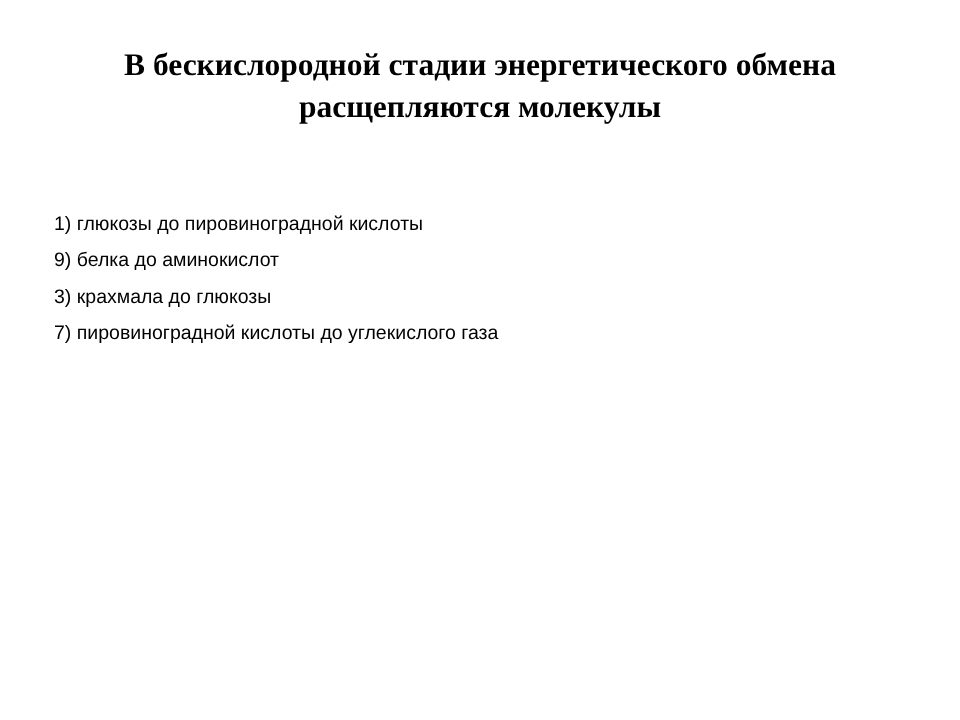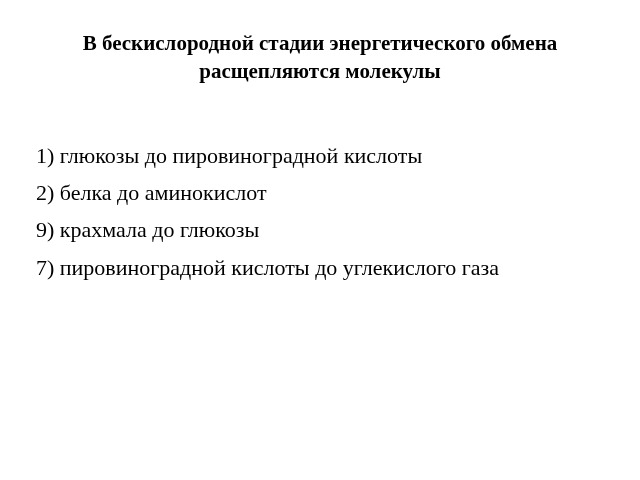--- a/index.html
+++ b/index.html
@@ -32,36 +32,36 @@
   .options {
     margin: 0;
     padding: 0;
     list-style: none;
     position: absolute;
     top: 140px;
     left: 36px;
     right: 36px;
   }
   .option {
-    font-family: Liberation Serif, serif;
-    font-size: 22px;
+    font-family: Liberation Sans, sans-serif;
+    font-size: 13px;
     line-height: 1.42;
     margin-bottom: 6px;
     padding-left: 22px;
     text-indent: -22px;
     white-space: normal;
   }
 </style>
 </head>
 <body>
 
 <div class="slide">
 
   <div class="question-title">В  бескислородной стадии энергетического обмена расщепляются молекулы</div>
 
   <ul class="options">
     <li class="option">1) глюкозы до пировиноградной кислоты</li>
-    <li class="option">2) белка до аминокислот</li>
-    <li class="option">9) крахмала до глюкозы</li>
+    <li class="option">9) белка до аминокислот</li>
+    <li class="option">3) крахмала до глюкозы</li>
     <li class="option">7) пировиноградной кислоты до углекислого газа</li>
   </ul>
 
 </div>
 
 </body></html>

